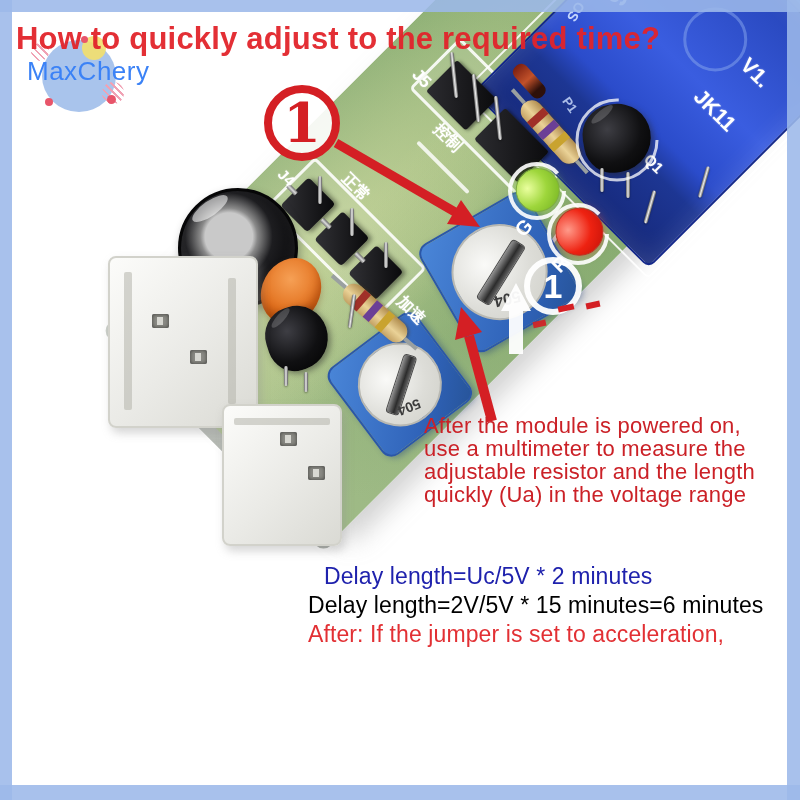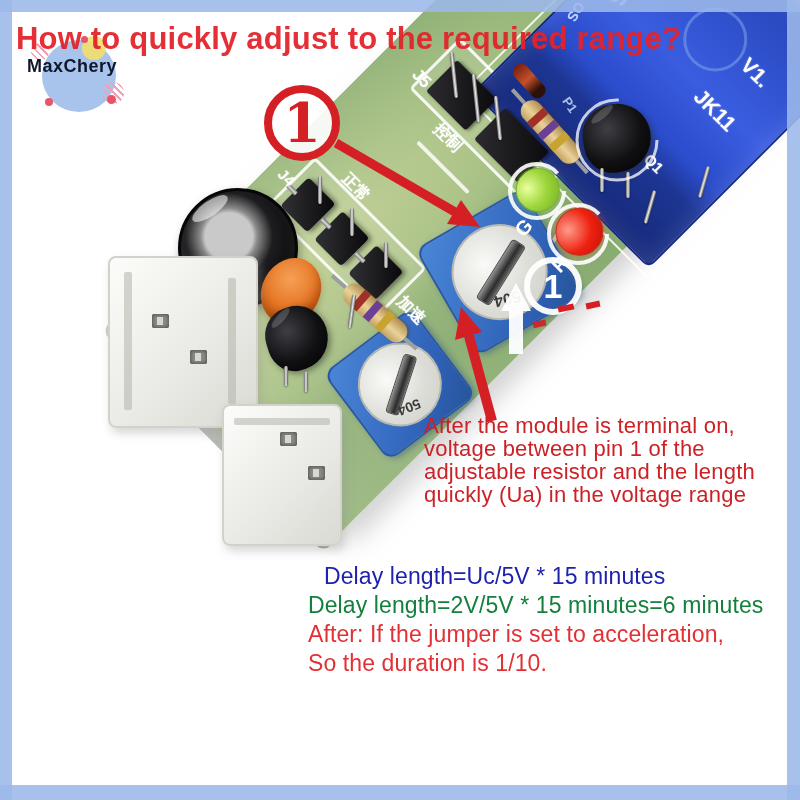--- a/index.html
+++ b/index.html
@@ -9,21 +9,21 @@
   
   .frame{position:absolute;background:rgba(156,184,233,0.88);z-index:9;}
   .frame.top{left:0;top:0;width:800px;height:12px;}
   .frame.left{left:0;top:0;width:12px;height:800px;}
   .frame.right{left:787px;top:0;width:13px;height:800px;}
   .frame.bottom{left:0;top:785px;width:800px;height:15px;}
 
   
   .title{position:absolute;left:16px;top:21px;z-index:7;font-size:31px;font-weight:bold;
          letter-spacing:.2px;color:#e2242b;white-space:nowrap;opacity:.95;}
-  .brand{position:absolute;left:27px;top:56px;z-index:7;font-size:18px;color:#0f172a;letter-spacing:.5px;font-weight:bold;}
+  .brand{position:absolute;left:27px;top:56px;z-index:7;font-size:26px;color:#3b82f6;letter-spacing:.5px;}
   .deco{position:absolute;border-radius:50%;z-index:6;}
   .deco.bigblue{left:42px;top:40px;width:74px;height:72px;background:#a9c4ec;}
   .deco.yellow{left:82px;top:36px;width:24px;height:24px;background:#f3e06d;opacity:.9;}
   .deco.hatch{background:repeating-linear-gradient(45deg,#f0a2b4 0 2px,rgba(255,255,255,0) 2px 5px);}
   .deco.hatch.h1{left:31px;top:43px;width:18px;height:18px;}
   .deco.hatch.h2{left:102px;top:82px;width:22px;height:22px;}
   .deco.reddot{background:#e8556a;}
   .deco.reddot.d1{left:81px;top:36px;width:7px;height:7px;}
   .deco.reddot.d2{left:45px;top:98px;width:8px;height:8px;}
   .deco.reddot.d3{left:107px;top:95px;width:9px;height:9px;}
@@ -127,21 +127,21 @@
   
   .annot-svg{position:absolute;left:0;top:0;z-index:4;pointer-events:none;}
   .step-num{font-family:"DejaVu Serif",serif;font-weight:bold;}
 
   
   .instruction{position:absolute;left:424px;top:414px;z-index:5;font-size:22px;line-height:23px;
                letter-spacing:.2px;color:#cb2127;font-weight:normal;}
   .formula{position:absolute;left:308px;top:562px;z-index:5;font-size:23px;line-height:29px;letter-spacing:.1px;}
   .f-blue{color:#1f22ad;margin-left:16px;}
   .f-dark{color:#4a3c3c;}
-  .f-maroon{color:#15803d;}
+  .f-maroon{color:#000000;}
   .f-red{color:#e23034;}
 </style>
 </head>
 <body>
 
 <div class="canvas">
 
   <div class="board">
 
     <div class="outline" style="left:201px;top:26px;width:64px;height:152px;"></div>
@@ -270,35 +270,34 @@
     <polygon points="461,307 482,332 455,340" fill="#d41f24"></polygon>
   </svg>
 
   <div class="deco bigblue"></div>
   <div class="deco yellow"></div>
   <div class="deco hatch h1"></div>
   <div class="deco hatch h2"></div>
   <div class="deco reddot d1"></div>
   <div class="deco reddot d2"></div>
   <div class="deco reddot d3"></div>
-  <div class="title">How to quickly adjust to the required range?</div>
+  <div class="title">How to quickly adjust to the required time?</div>
   <div class="brand">MaxChery</div>
 
   <div class="instruction">
-    <div>After the module is terminal on,</div>
-    <div>voltage between pin 1 of the</div>
+    <div>After the module is powered on,</div>
+    <div>use a multimeter to measure the</div>
     <div>adjustable resistor and the length</div>
     <div>quickly (Ua) in the voltage range</div>
   </div>
 
   <div class="formula">
-    <div class="f-blue">Delay length=Uc/5V * 15 minutes</div>
+    <div class="f-blue">Delay length=Uc/5V * 2 minutes</div>
     <div class="f-maroon">Delay length=2V/5V * 15 minutes=6 minutes</div>
     <div class="f-red">After: If the jumper is set to acceleration,</div>
-    <div class="f-red">So the duration is 1/10.</div>
   </div>
 
   <div class="frame top"></div>
   <div class="frame left"></div>
   <div class="frame right"></div>
   <div class="frame bottom"></div>
 
 </div>
 
 </body></html>

